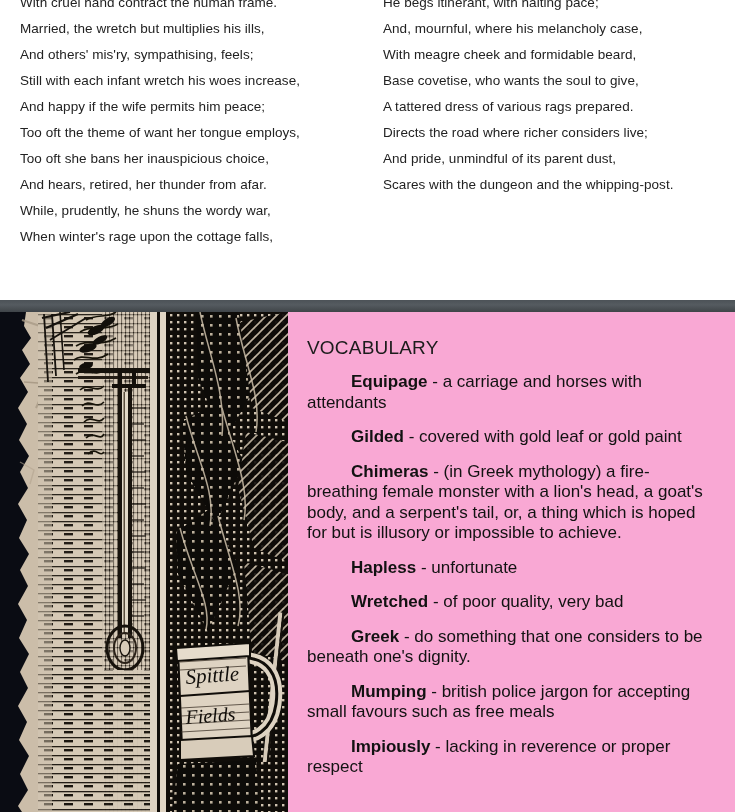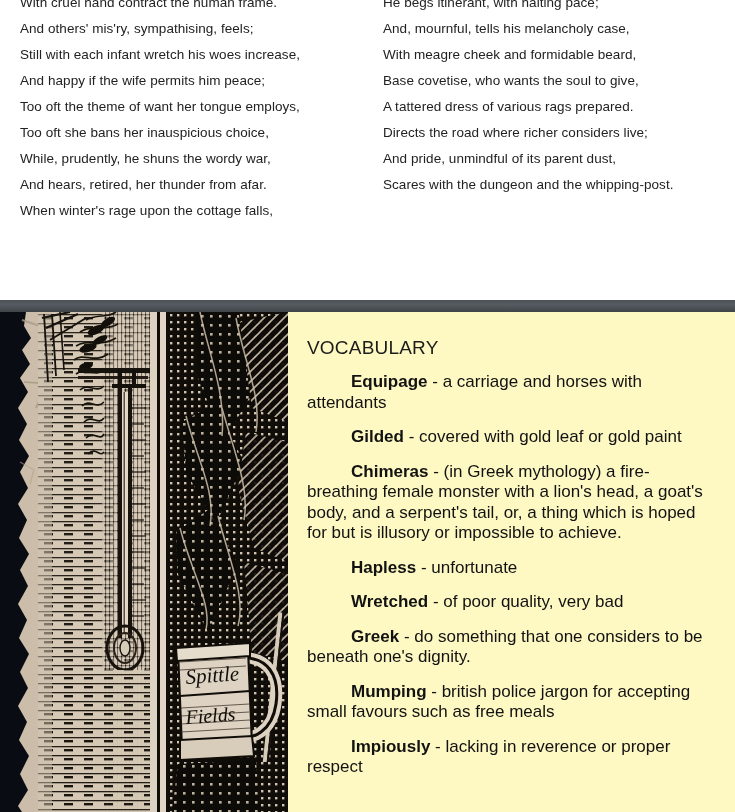--- a/index.html
+++ b/index.html
@@ -71,21 +71,21 @@
     background: #0b0d14;
   }
   .eng-svg { display: block; width: 288px; height: 500px; }
 
   
   .vocab {
     position: absolute;
     left: 288px; top: 0;
     width: 447px;
     height: 500px;
-    background: #fef9c3;
+    background: #f9a8d4;
     padding: 24px 18px 0 19px;
     overflow: hidden;
   }
   .vocab-heading {
     font-size: 19px;
     line-height: 23px;
     color: #1c1c1c;
     font-weight: 400;
     margin: 0 0 13px 0;
     letter-spacing: 0.2px;
@@ -101,32 +101,33 @@
   .vocab-entry .def  { font-weight: 400; }
 </style>
 </head>
 <body>
 
 <div id="page">
 
   <div class="poem-area">
     <div class="poem-col left" id="poem-left">
         <div class="poem-line">With cruel hand contract the human frame.</div>
+        <div class="poem-line">Married, the wretch but multiplies his ills,</div>
         <div class="poem-line">And others' mis'ry, sympathising, feels;</div>
         <div class="poem-line">Still with each infant wretch his woes increase,</div>
         <div class="poem-line">And happy if the wife permits him peace;</div>
         <div class="poem-line">Too oft the theme of want her tongue employs,</div>
         <div class="poem-line">Too oft she bans her inauspicious choice,</div>
+        <div class="poem-line">And hears, retired, her thunder from afar.</div>
         <div class="poem-line">While, prudently, he shuns the wordy war,</div>
-        <div class="poem-line">And hears, retired, her thunder from afar.</div>
         <div class="poem-line">When winter's rage upon the cottage falls,</div>
       </div>
     <div class="poem-col right" id="poem-right">
         <div class="poem-line">He begs itinerant, with halting pace;</div>
-        <div class="poem-line">And, mournful, tells his melancholy case,</div>
+        <div class="poem-line">And, mournful, where his melancholy case,</div>
         <div class="poem-line">With meagre cheek and formidable beard,</div>
         <div class="poem-line">Base covetise, who wants the soul to give,</div>
         <div class="poem-line">A tattered dress of various rags prepared.</div>
         <div class="poem-line">Directs the road where richer considers live;</div>
         <div class="poem-line">And pride, unmindful of its parent dust,</div>
         <div class="poem-line">Scares with the dungeon and the whipping-post.</div>
       </div>
   </div>
 
   <div class="divider-band"></div>

